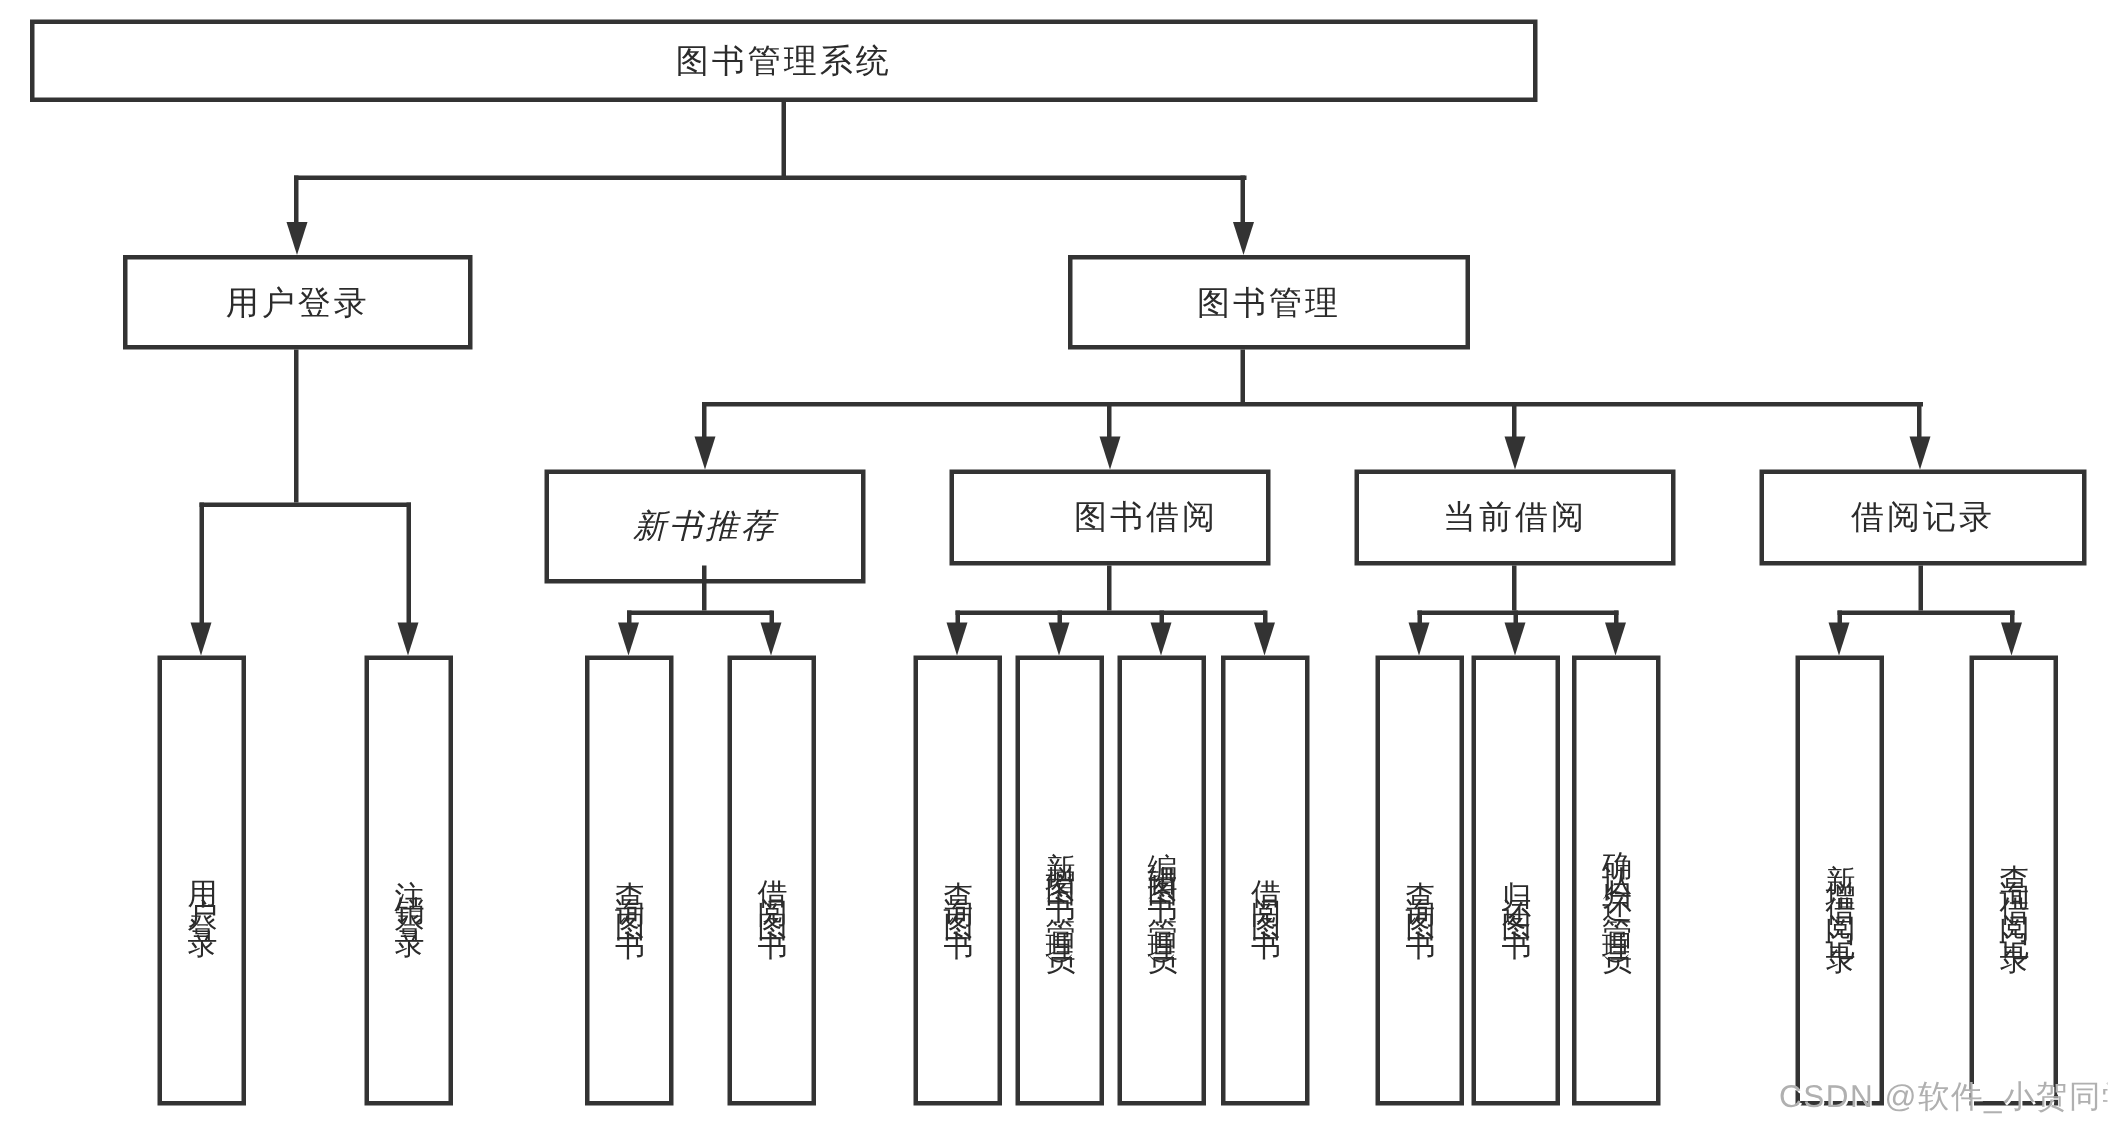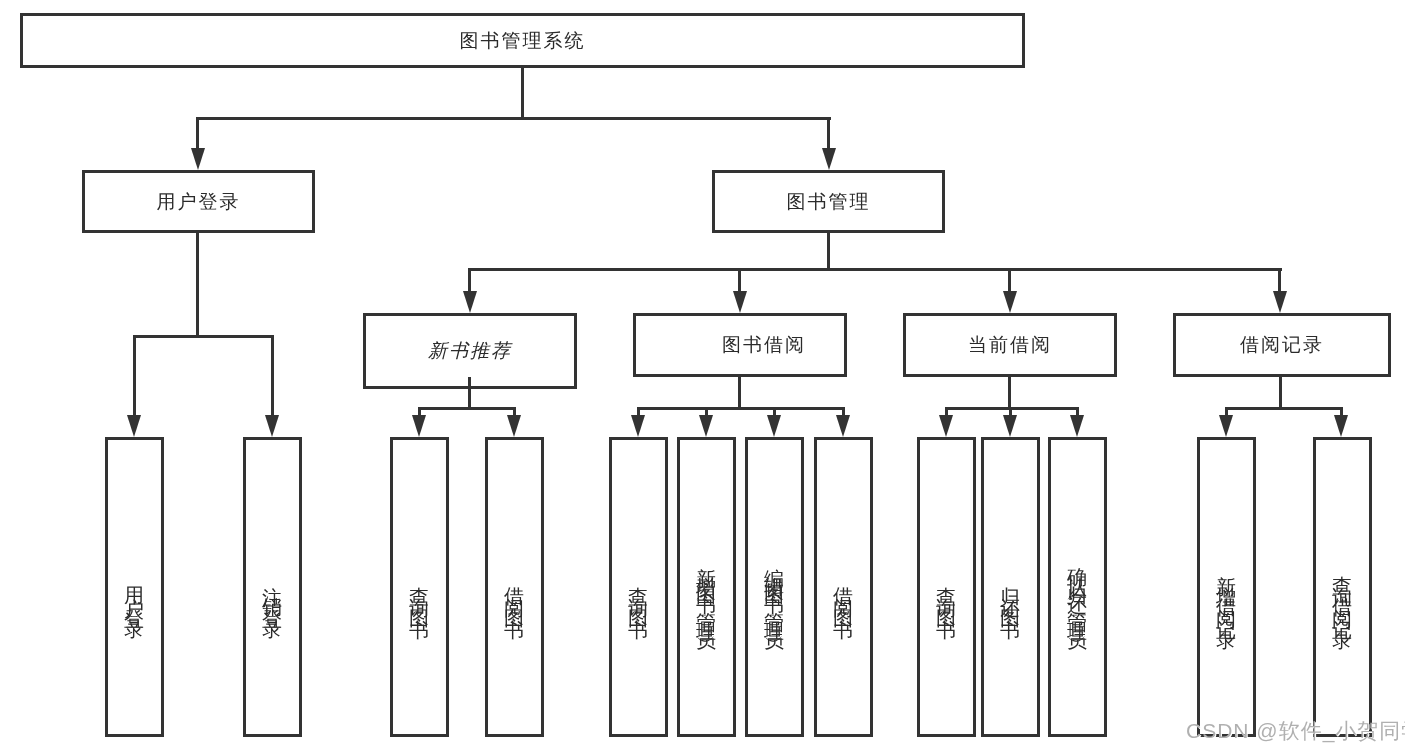--- a/index.html
+++ b/index.html
@@ -7,21 +7,21 @@
     --text:#2b2b2b; --background:#ffffff; --watermark:#b0b0b0;
   }
   html,body{margin:0;padding:0;}
   body{background:var(--background);font-family:"Liberation Sans","DejaVu Sans",sans-serif;}
   #canvas{position:relative;width:1405px;height:747px;background:var(--background);overflow:hidden;}
   .box{
     position:absolute;box-sizing:border-box;background:var(--box_bg);
     border:3px solid var(--box_border);
     display:flex;align-items:center;justify-content:center;
   }
-  .hlabel{font-size:19px;color:var(--text);letter-spacing:2px;white-space:nowrap;}
+  .hlabel{font-size:22px;color:var(--text);letter-spacing:2px;white-space:nowrap;}
   .vlabel{
     writing-mode:vertical-rl;text-orientation:upright;
     font-size:20px;color:var(--text);letter-spacing:11px;line-height:1;
     padding-top:11px; 
   }
   .line{position:absolute;background:var(--line);}
   .arrow{
     position:absolute;width:0;height:0;
     border-left:7px solid transparent;border-right:7px solid transparent;
     border-top:22px solid var(--line);
@@ -44,21 +44,21 @@
   <div class="line" style="left:521px;top:68px;width:3px;height:51px;"></div>
   <div class="line" style="left:196px;top:117px;width:635px;height:3px;"></div>
   <div class="line" style="left:196px;top:117px;width:3px;height:33px;"></div>
   <div class="arrow" style="left:191px;top:148px;"></div>
   <div class="line" style="left:827px;top:117px;width:3px;height:33px;"></div>
   <div class="arrow" style="left:822px;top:148px;"></div>
 
   <div class="box" style="left:82px;top:170px;width:233px;height:63px;">
     <span class="hlabel">用户登录</span>
   </div>
-  <div class="box" style="left:712px;top:170px;width:233px;height:63px;">
+  <div class="box" style="left:712px;top:170px;width:268px;height:63px;">
     <span class="hlabel">图书管理</span>
   </div>
 
   <div class="line" style="left:196px;top:233px;width:3px;height:102px;"></div>
   <div class="line" style="left:133px;top:335px;width:141px;height:3px;"></div>
   <div class="line" style="left:133px;top:335px;width:3px;height:81px;"></div>
   <div class="arrow" style="left:127px;top:415px;"></div>
   <div class="line" style="left:271px;top:335px;width:3px;height:81px;"></div>
   <div class="arrow" style="left:265px;top:415px;"></div>
 

